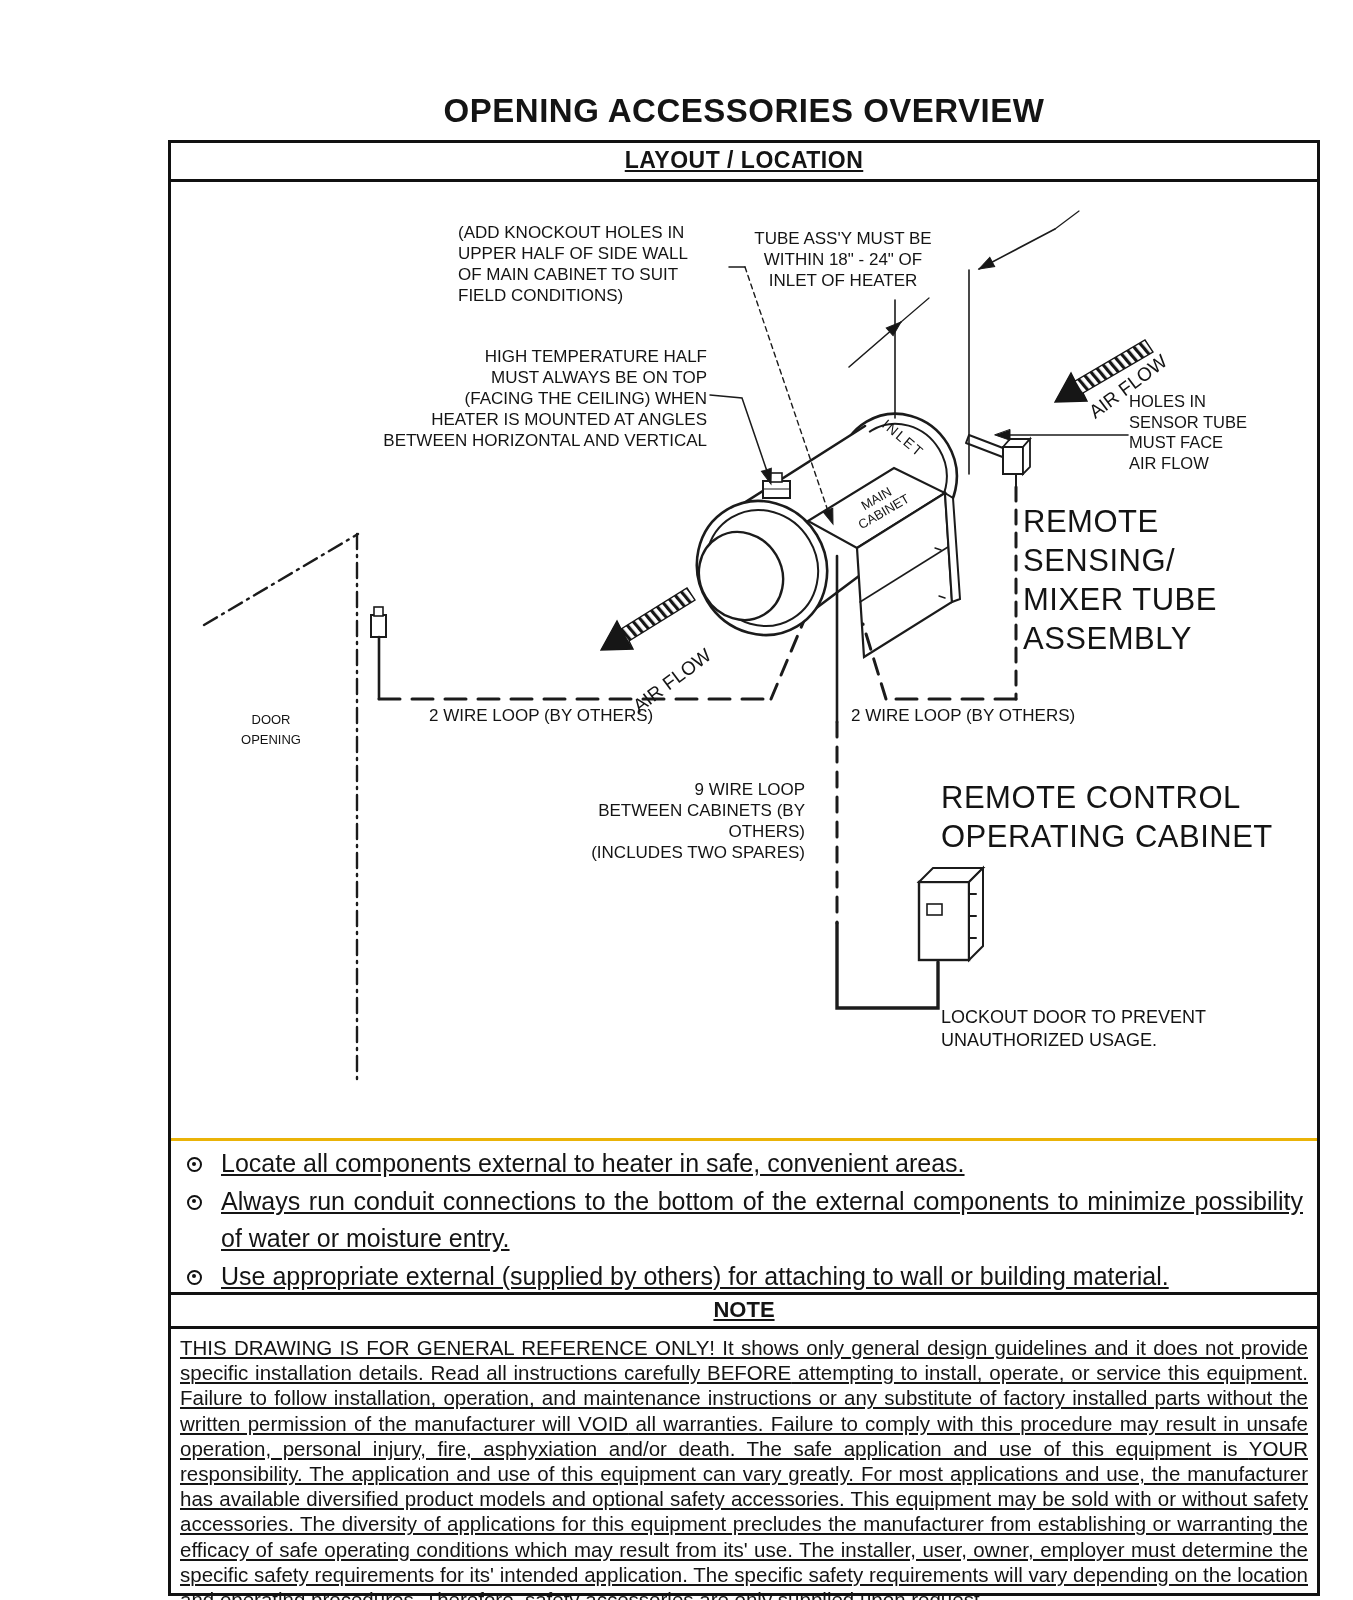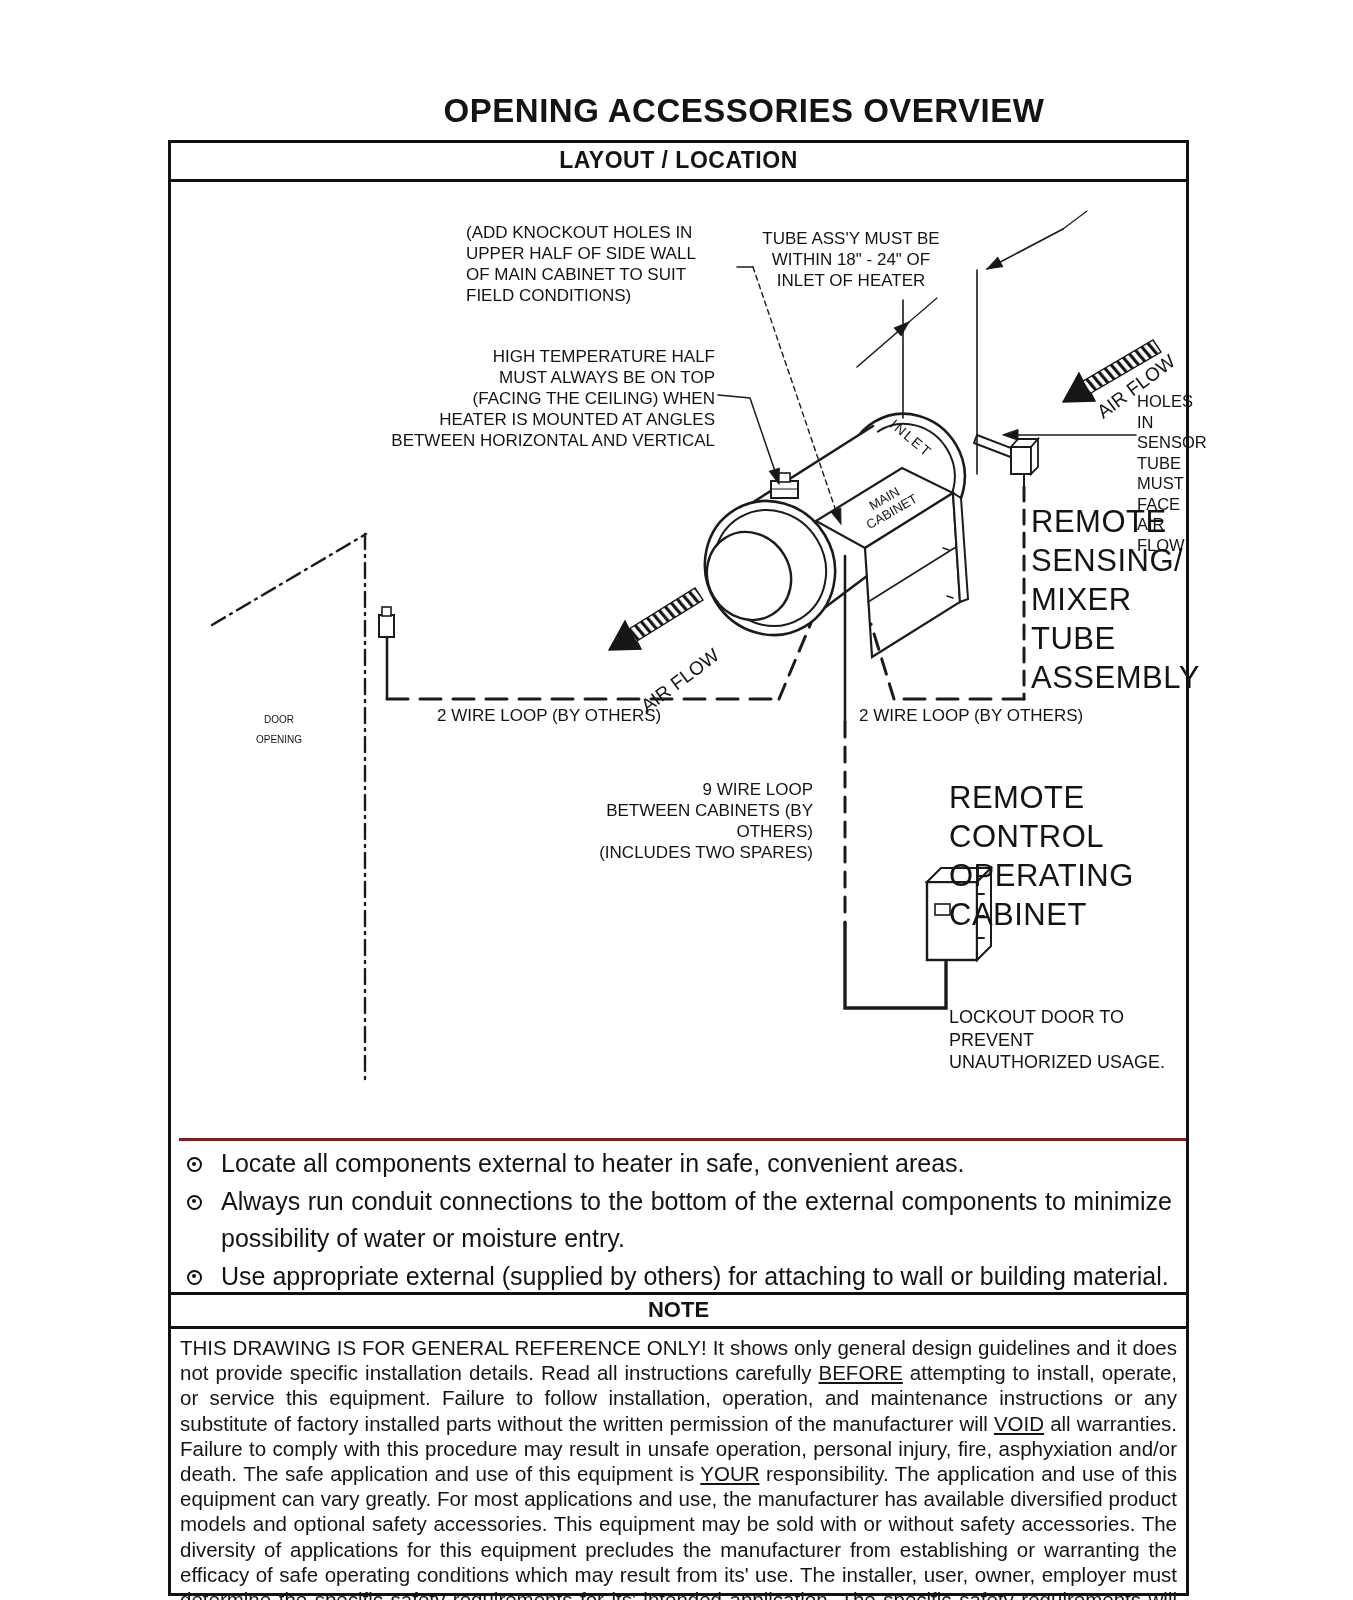--- a/index.html
+++ b/index.html
@@ -1,24 +1,24 @@
 <!DOCTYPE html>
 <html><head>
 <meta charset="utf-8">
 <style>
   html,body{margin:0;padding:0;background:#fff;}
   #page{position:relative;width:1353px;height:1600px;background:#fff;
         font-family:"Liberation Sans",sans-serif;color:#141414;overflow:hidden;}
   .title{position:absolute;left:168px;top:92px;width:1152px;text-align:center;
          font-size:33px;font-weight:bold;letter-spacing:.5px;}
-  .box{position:absolute;left:168px;top:140px;width:1021px;height:1456px;
-       border:3px solid #111;box-sizing:border-box;}
+  .box{position:absolute;left:168px;top:140px;width:1152px;height:1456px;
+       border:3px solid #111;box-sizing:border-box;text-decoration:underline;}
   .band{border-bottom:3px solid #111;text-align:center;font-weight:bold;}
   .hdr{height:36px;line-height:34px;font-size:23px;letter-spacing:.5px;}
-  .diagram{position:relative;height:956px;border-bottom:3px solid #7f1d1d;margin-left:8px;}
+  .diagram{position:relative;height:956px;border-bottom:3px solid #eab308;}
   .diagram svg{position:absolute;left:0;top:0;}
   .lbl{position:absolute;white-space:pre-line;line-height:21px;font-size:17px;}
   .ctr{text-align:center;} .rgt{text-align:right;}
   .big{font-size:31px;line-height:39px;letter-spacing:.5px;white-space:pre-line;}
   .rot{transform-origin:center center;}
   .bullets{height:154px;border-bottom:3px solid #111;box-sizing:border-box;
            padding:4px 14px 0 16px;}
   .brow{display:flex;align-items:flex-start;font-size:25px;line-height:37.5px;}
   .bdot{flex:0 0 34px;padding-top:12px;}
   .bdot i{display:block;width:11px;height:11px;border:2.5px solid #111;border-radius:50%;
@@ -131,21 +131,21 @@
 OF MAIN CABINET TO SUIT
 FIELD CONDITIONS)</div>
       <div class="lbl ctr" style="left:577px;top:46px;width:190px;">TUBE ASS'Y MUST BE
 WITHIN 18" - 24" OF
 INLET OF HEATER</div>
       <div class="lbl rgt" style="left:196px;top:164px;width:340px;">HIGH TEMPERATURE HALF
 MUST ALWAYS BE ON TOP
 (FACING THE CEILING) WHEN
 HEATER IS MOUNTED AT ANGLES
 BETWEEN HORIZONTAL AND VERTICAL</div>
-      <div class="lbl ctr" style="left:42px;top:528px;width:116px;font-size:10px;line-height:20px;">DOOR
+      <div class="lbl ctr" style="left:42px;top:528px;width:116px;font-size:13px;line-height:20px;">DOOR
 OPENING</div>
       <div class="lbl" style="left:258px;top:523px;">2 WIRE LOOP (BY OTHERS)</div>
       <div class="lbl" style="left:680px;top:523px;">2 WIRE LOOP (BY OTHERS)</div>
       <div class="lbl ctr rot" style="left:448px;top:488px;width:106px;font-size:19px;transform:rotate(-37deg);">AIR FLOW</div>
       <div class="lbl ctr rot" style="left:904px;top:194px;width:106px;font-size:19px;transform:rotate(-37deg);">AIR FLOW</div>
       <div class="lbl" style="left:958px;top:209px;font-size:16.5px;line-height:20.5px;">HOLES IN
 SENSOR TUBE
 MUST FACE
 AIR FLOW</div>
       <div class="big" style="position:absolute;left:852px;top:320px;">REMOTE

